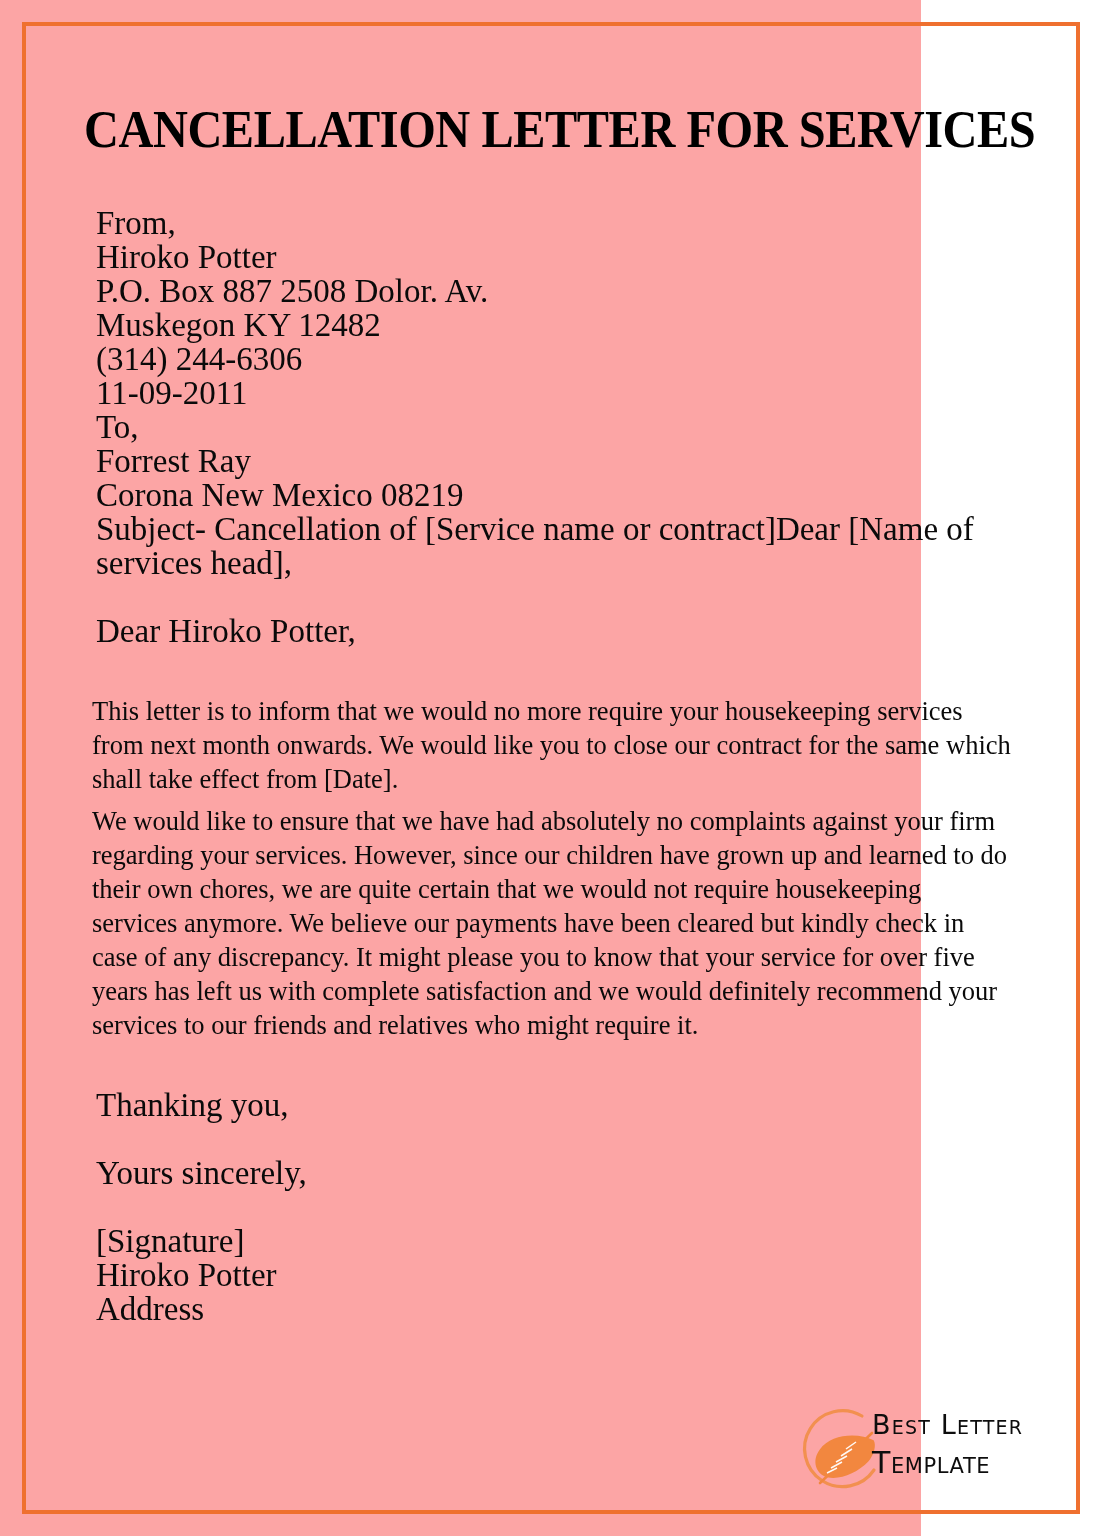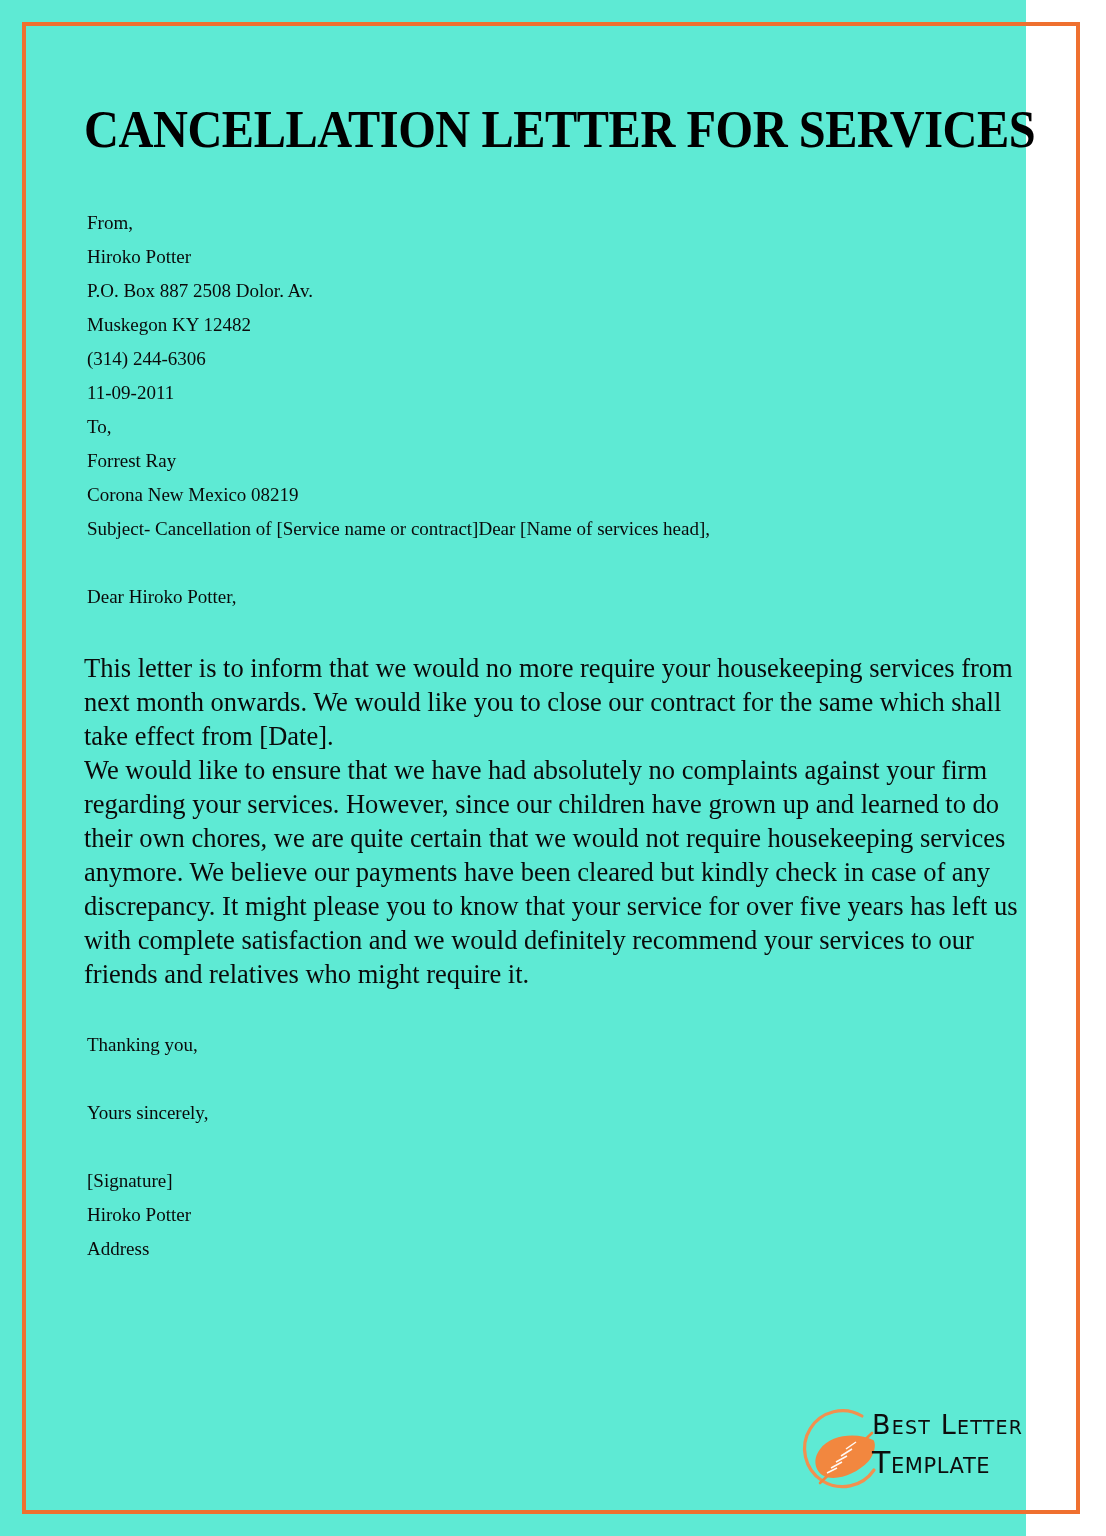--- a/index.html
+++ b/index.html
@@ -10,23 +10,23 @@
   body {
     width: 1106px;
     height: 1536px;
     font-family: "Liberation Serif", "DejaVu Serif", serif;
     overflow: hidden;
   }
 
   
   #page {
     position: relative;
-    width: 1026px;
+    width: 921px;
     height: 1536px;
-    background: #5eead4;
+    background: #fca5a5;
     box-sizing: border-box;
   }
   #border-frame {
     position: absolute;
     left: 22px;
     top: 22px;
     width: 1058px;
     height: 1492px;
     border: 4px solid #ef702f;
     box-sizing: border-box;
@@ -48,39 +48,39 @@
     line-height: 60px;
     letter-spacing: -0.5px;
     color: #000000;
     margin: 0 0 46px 0;
     white-space: nowrap;
     transform: scaleX(0.93);
     transform-origin: left center;
   }
 
   .letter-block {
-    font-size: 19px;
+    font-size: 33px;
     line-height: 34px;
     color: #0a0a0a;
-    margin: 3px;
+    margin: 12px;
   }
   .letter-block .line {
     display: block;
     white-space: pre-wrap;
   }
   .spacer-line {
     display: block;
     height: 34px;
   }
 
   .para {
     font-size: 26.5px;
     line-height: 34px;
     color: #0a0a0a;
-    margin: 0;
+    margin: 8px;
     text-align: left;
   }
 
   
   #logo {
     position: absolute;
     left: 800px;
     top: 1404px;
     width: 248px;
     height: 100px;

